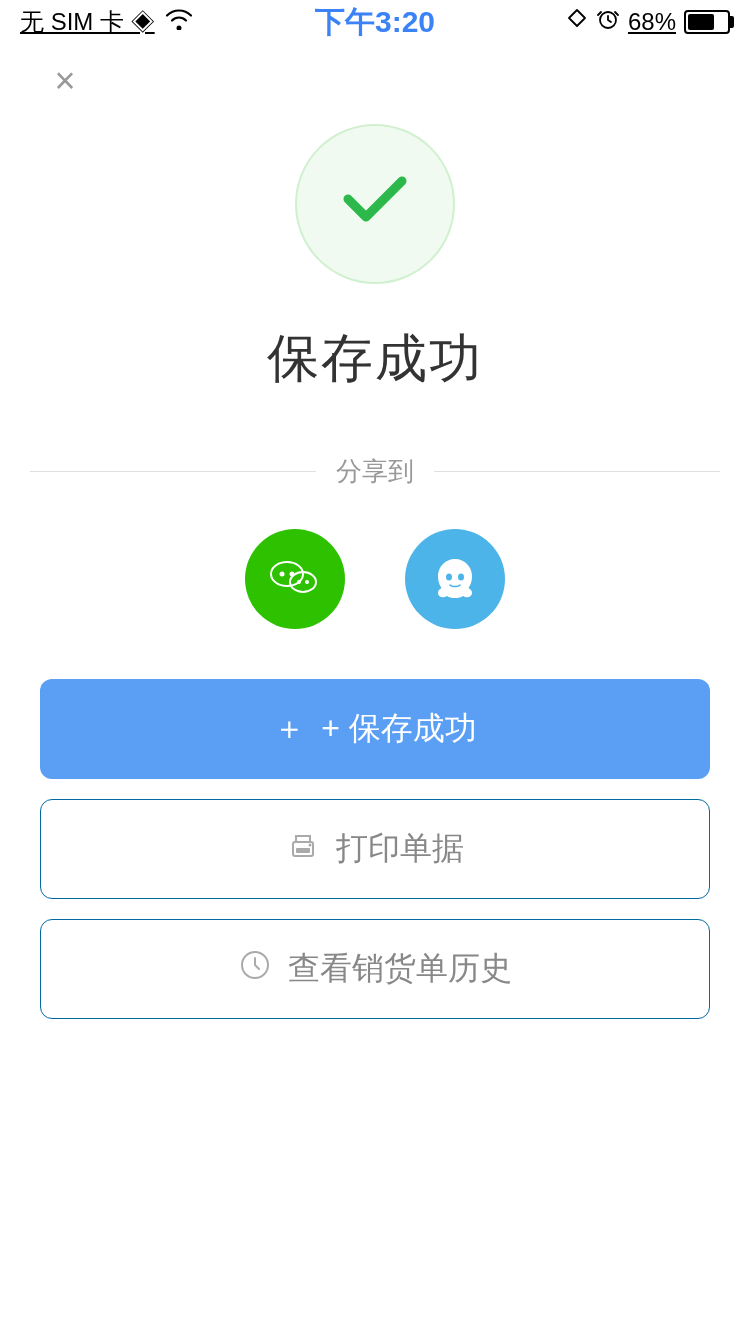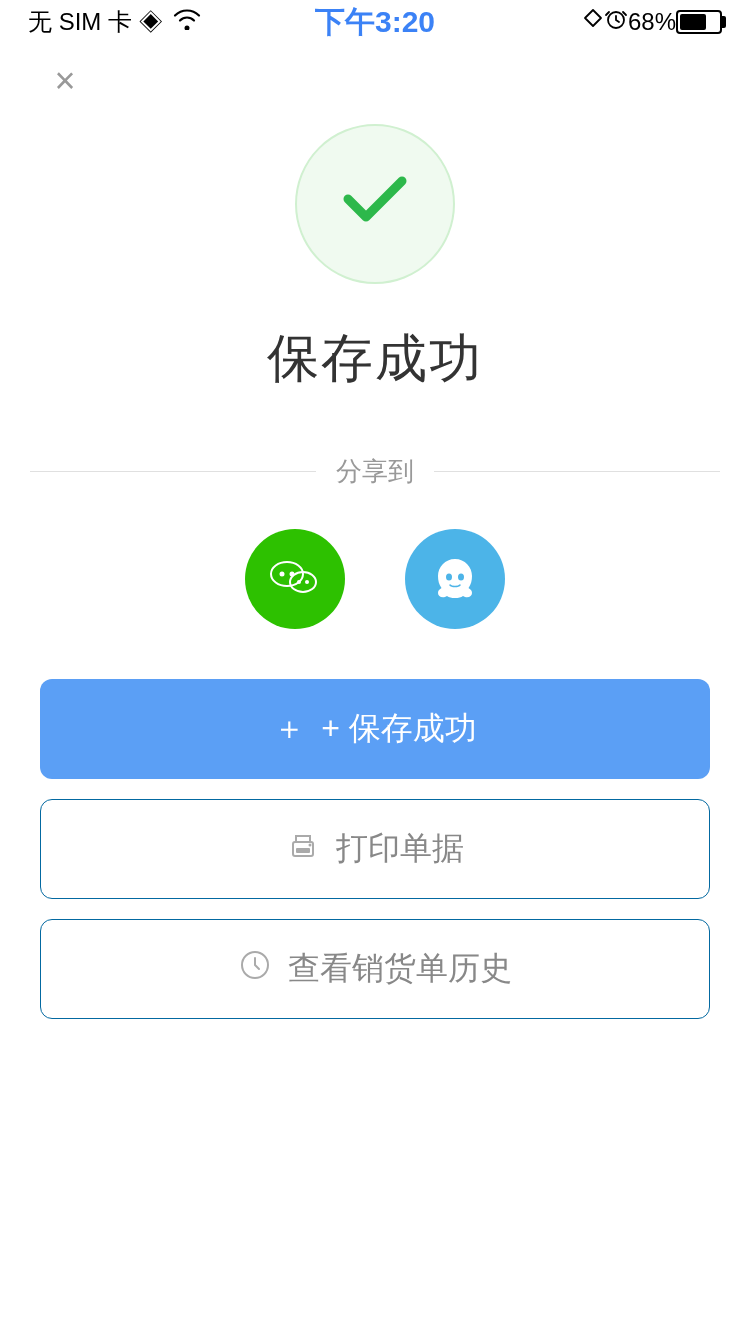--- a/index.html
+++ b/index.html
@@ -19,23 +19,24 @@
     }
 
     
     .status-bar {
       width: 100%;
       height: 44px;
       background: #ffffff;
       display: flex;
       align-items: center;
       justify-content: space-between;
-      padding: 0 28px;
+      padding: 0 20px;
       font-size: 26px;
       font-weight: 500;
+      text-decoration: underline;
     }
 
     .status-left {
       display: flex;
       align-items: center;
       gap: 10px;
       font-size: 24px;
       color: #000;
     }
 
@@ -44,20 +45,21 @@
       font-weight: 600;
       color: #3b82f6;
       position: absolute;
       left: 50%;
       transform: translateX(-50%);
     }
 
     .status-right {
       display: flex;
       align-items: center;
+      gap: 8px;
       font-size: 24px;
       color: #000;
     }
 
     .battery-icon {
       width: 46px;
       height: 24px;
       border: 2px solid #000;
       border-radius: 4px;
       position: relative;

